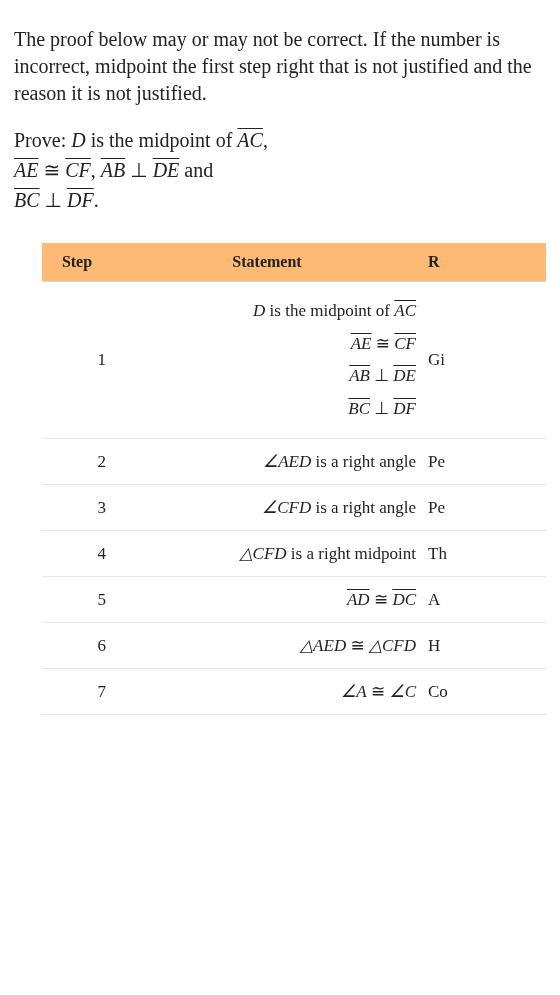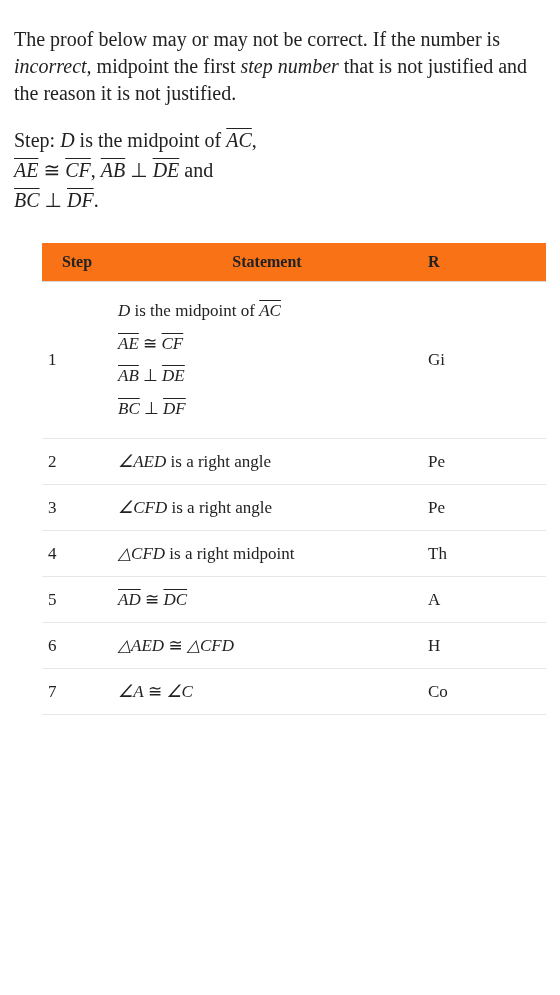--- a/index.html
+++ b/index.html
@@ -12,21 +12,21 @@
   }
   .page {
     padding: 6px 14px 10px 14px;
     box-sizing: border-box;
   }
   .intro {
     font-size: 20px;
     line-height: 1.35;
     margin-bottom: 18px;
   }
-  .intro .em { font-style: italic; }
+  .intro .em { }
   .given, .prove {
     font-size: 20px;
     line-height: 1.5;
     margin-bottom: 16px;
   }
   .math { font-family: 'Times New Roman', Georgia, serif; }
   .ov {
     text-decoration: overline;
     text-decoration-thickness: 1px;
   }
@@ -41,47 +41,47 @@
     table-layout: fixed;
     width: 560px; 
   }
   th {
     font-family: Georgia, serif;
     font-weight: bold;
     font-size: 16px;
     padding: 10px 6px;
     border-bottom: 1px solid #d9d9d9;
     text-align: center;
-    background: #f97316;
+    background: #fdba74;
   }
   td {
     font-family: 'Times New Roman', Georgia, serif;
     font-size: 17px;
     padding: 12px 6px;
     border-bottom: 1px solid #e7e7e7;
-    text-align: left;
+    text-align: right;
     vertical-align: middle;
   }
   col.c-step   { width: 70px; }
   col.c-stmt   { width: 310px; }
   col.c-reason { width: 180px; }
   .multi-line { line-height: 1.8; }
   .multi-line > div { margin: 2px 0; }
 </style>
 </head>
 <body>
 
 <div class="page">
 
   <p class="intro">
-    <span>The proof below may or may not be correct. If the number is </span><span class="em">incorrect,</span><span> midpoint the first </span><span class="em">step number</span><span> that is not justified and the reason it is not justified.</span>
+    <span>The proof below may or may not be correct. If the number is </span><span class="em">incorrect,</span><span> midpoint the first </span><span class="em">step right</span><span> that is not justified and the reason it is not justified.</span>
   </p>
 
   <div class="given math">
-    <span>Step: </span><span class="it">D</span><span> is the midpoint of </span><span class="ov it">AC</span><span>,</span><br>
+    <span>Prove: </span><span class="it">D</span><span> is the midpoint of </span><span class="ov it">AC</span><span>,</span><br>
     <span class="ov it">AE</span><span> ≅ </span><span class="ov it">CF</span><span>, </span><span class="ov it">AB</span><span> ⊥ </span><span class="ov it">DE</span><span> and</span><br>
     <span class="ov it">BC</span><span> ⊥ </span><span class="ov it">DF</span><span>.</span>
   </div>
 
 
   <div class="table-wrap">
     <table>
       <colgroup>
         <col class="c-step">
           <col class="c-stmt">

